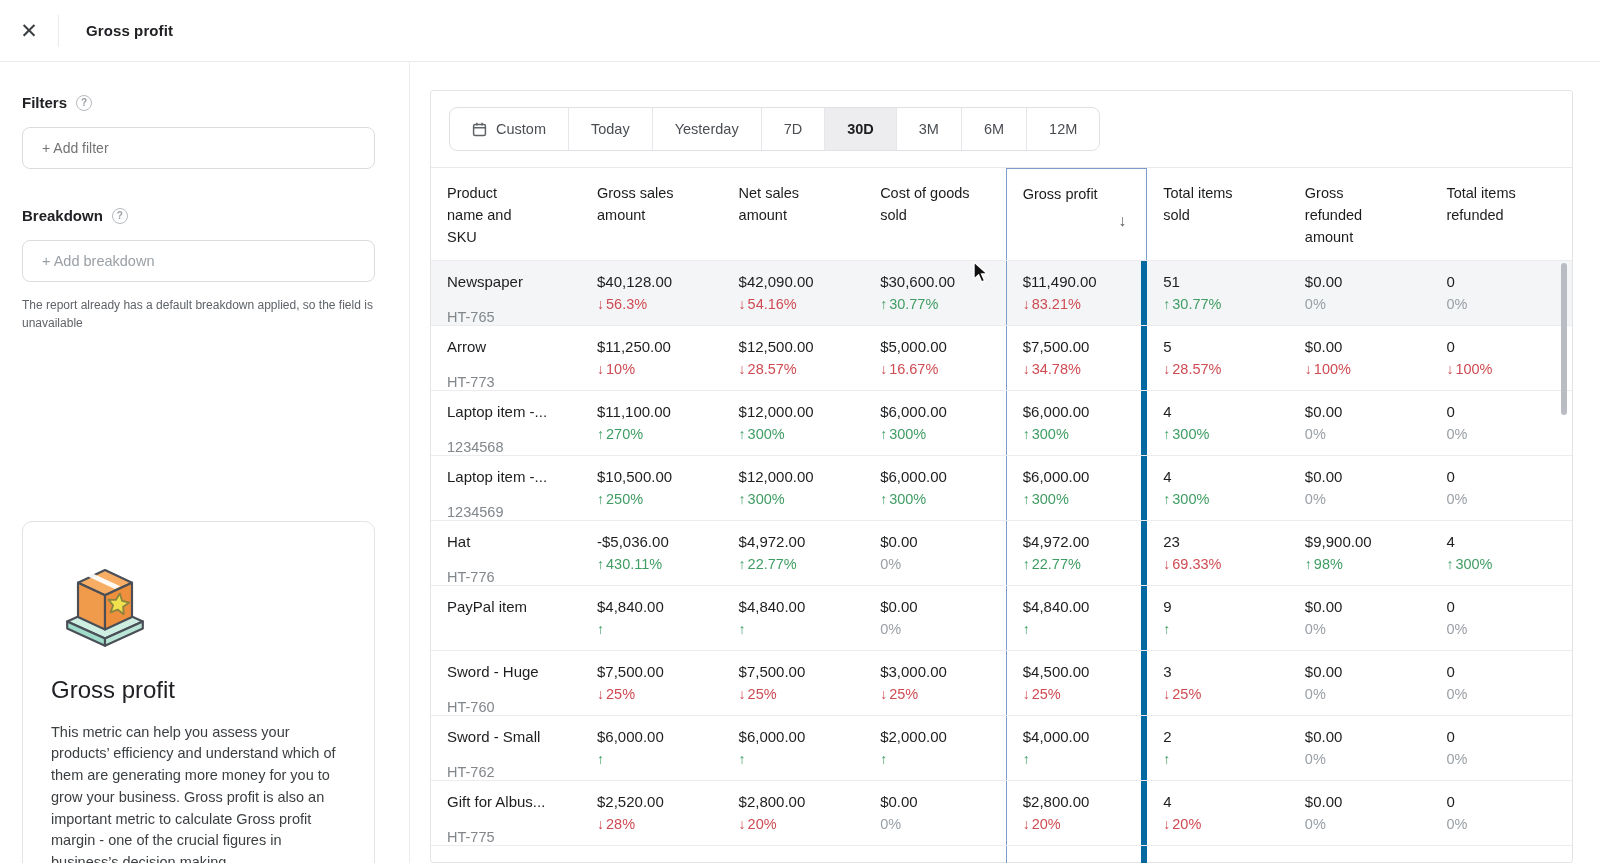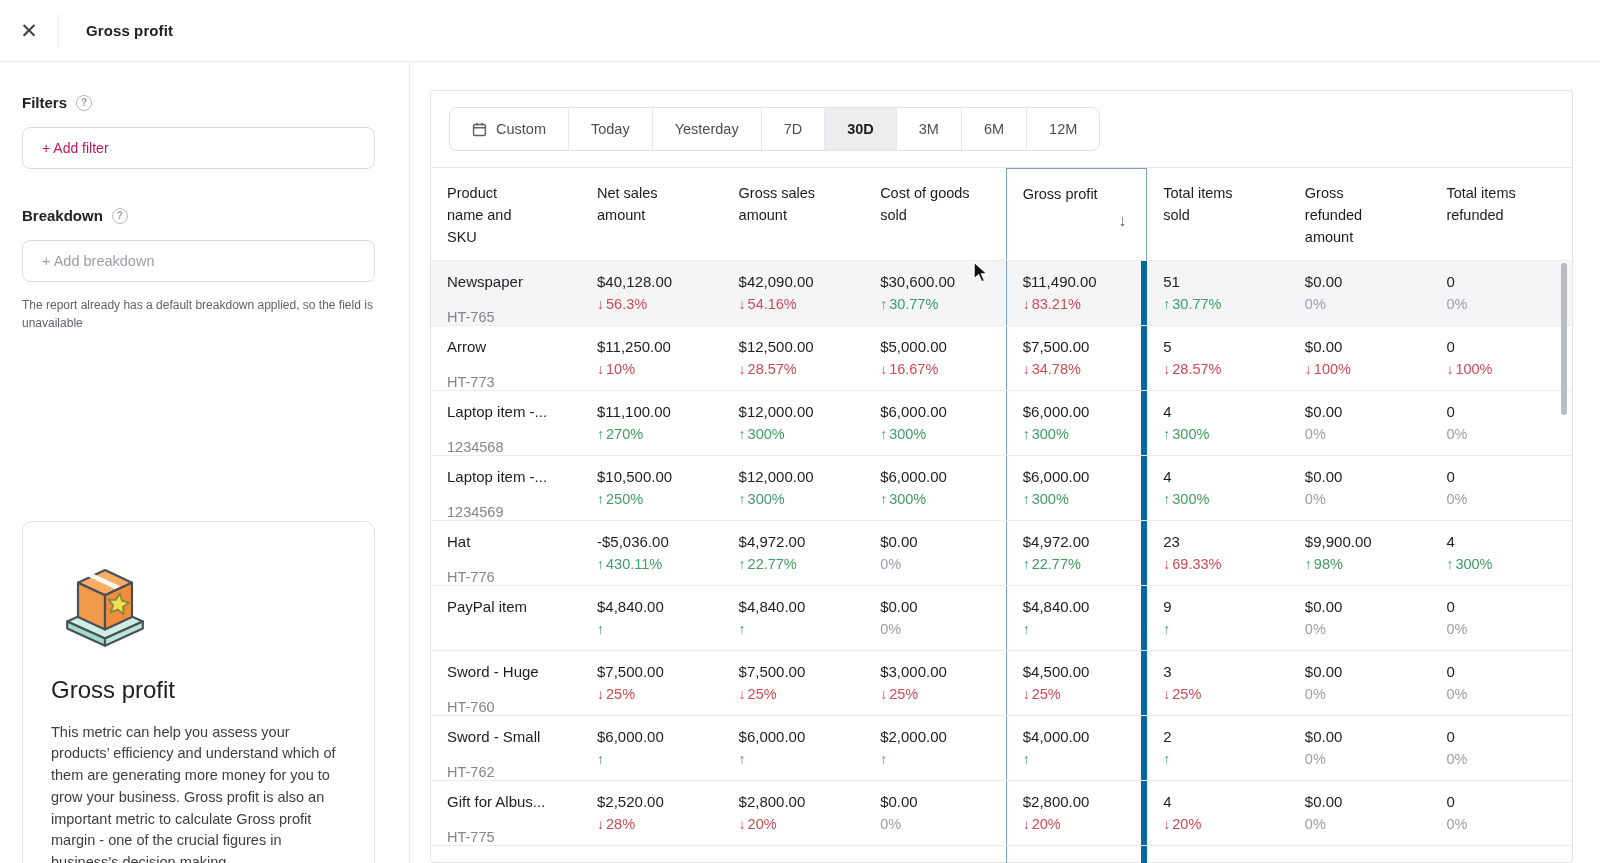--- a/index.html
+++ b/index.html
@@ -15,21 +15,21 @@
   .topbar-sep { width:1px; height:32px; background:#e9eaec; }
   .topbar-title { margin-left:27px; font-size:15px; font-weight:700; letter-spacing:.1px; }
   
   .layout { display:flex; height:801px; }
   .sidebar { width:410px; min-width:410px; border-right:1px solid #ededee; padding:32px 34px 0 22px; }
   .section-head { display:flex; align-items:center; gap:9px; font-size:15px; font-weight:700; color:#202124; }
   .help-icon { width:16px; height:16px; border:1.5px solid #b6bbc1; border-radius:50%;
                color:#9aa0a6; font-size:10px; font-weight:700; display:flex; align-items:center; justify-content:center; cursor:pointer; }
   .add-box { margin-top:16px; height:42px; border:1px solid #dadce0; border-radius:8px;
              display:flex; align-items:center; padding:0 19px; font-size:14px; background:#fff; cursor:pointer; }
-  .add-filter-label { color:#be185d; font-weight:500; font-size:14px; }
+  .add-filter-label { color:#737373; font-weight:500; font-size:14px; }
   .breakdown-head { margin-top:38px; }
   .placeholder { color:#9aa0a6; font-size:14.5px; }
   .note { margin-top:15px; font-size:12px; line-height:1.48; color:#5f6368; max-width:356px; }
   .metric-card { margin-top:188px; border:1px solid #e2e3e5; border-radius:10px; padding:26px 28px; height:560px; }
   .metric-title { margin-top:24px; font-size:24px; font-weight:400; color:#202124; }
   .metric-desc { margin-top:18px; font-size:14.5px; line-height:1.5; color:#3c4043; max-width:320px; }
   
   .main { flex:1; padding:28px 27px 0 20px; position:relative; }
   .table-card { border:1px solid #e3e4e6; border-radius:3px; height:100%; position:relative; background:#fff; }
   .tabs-row { padding:16px 18px; }
@@ -144,24 +144,24 @@
             <div class="segment">
               <span>12M</span>
             </div>
           </div>
       </div>
       <div class="thead">
           <div class="th">
             <span class="col-label">Product name and SKU</span>
           </div>
           <div class="th">
+            <span class="col-label">Gross sales amount</span>
+          </div>
+          <div class="th">
             <span class="col-label">Net sales amount</span>
-          </div>
-          <div class="th">
-            <span class="col-label">Gross sales amount</span>
           </div>
           <div class="th">
             <span class="col-label">Cost of goods sold</span>
           </div>
           <div class="th hl">
             <span class="col-label">Gross profit</span>
             <span class="sort-arrow">↓</span>
           </div>
           <div class="th">
             <span class="col-label">Total items sold</span>

